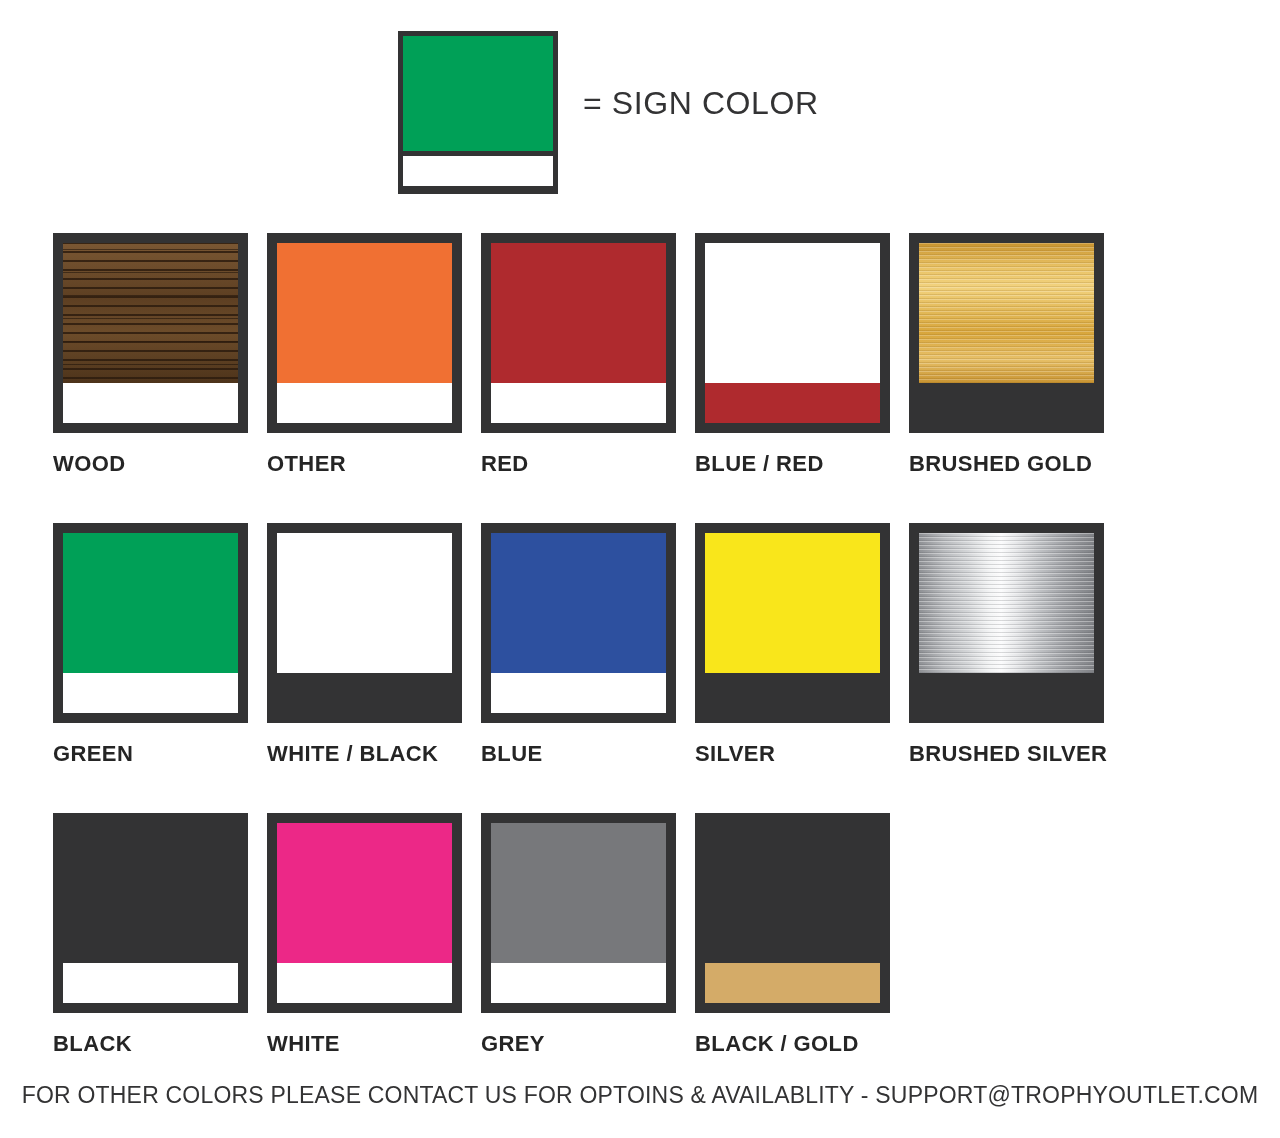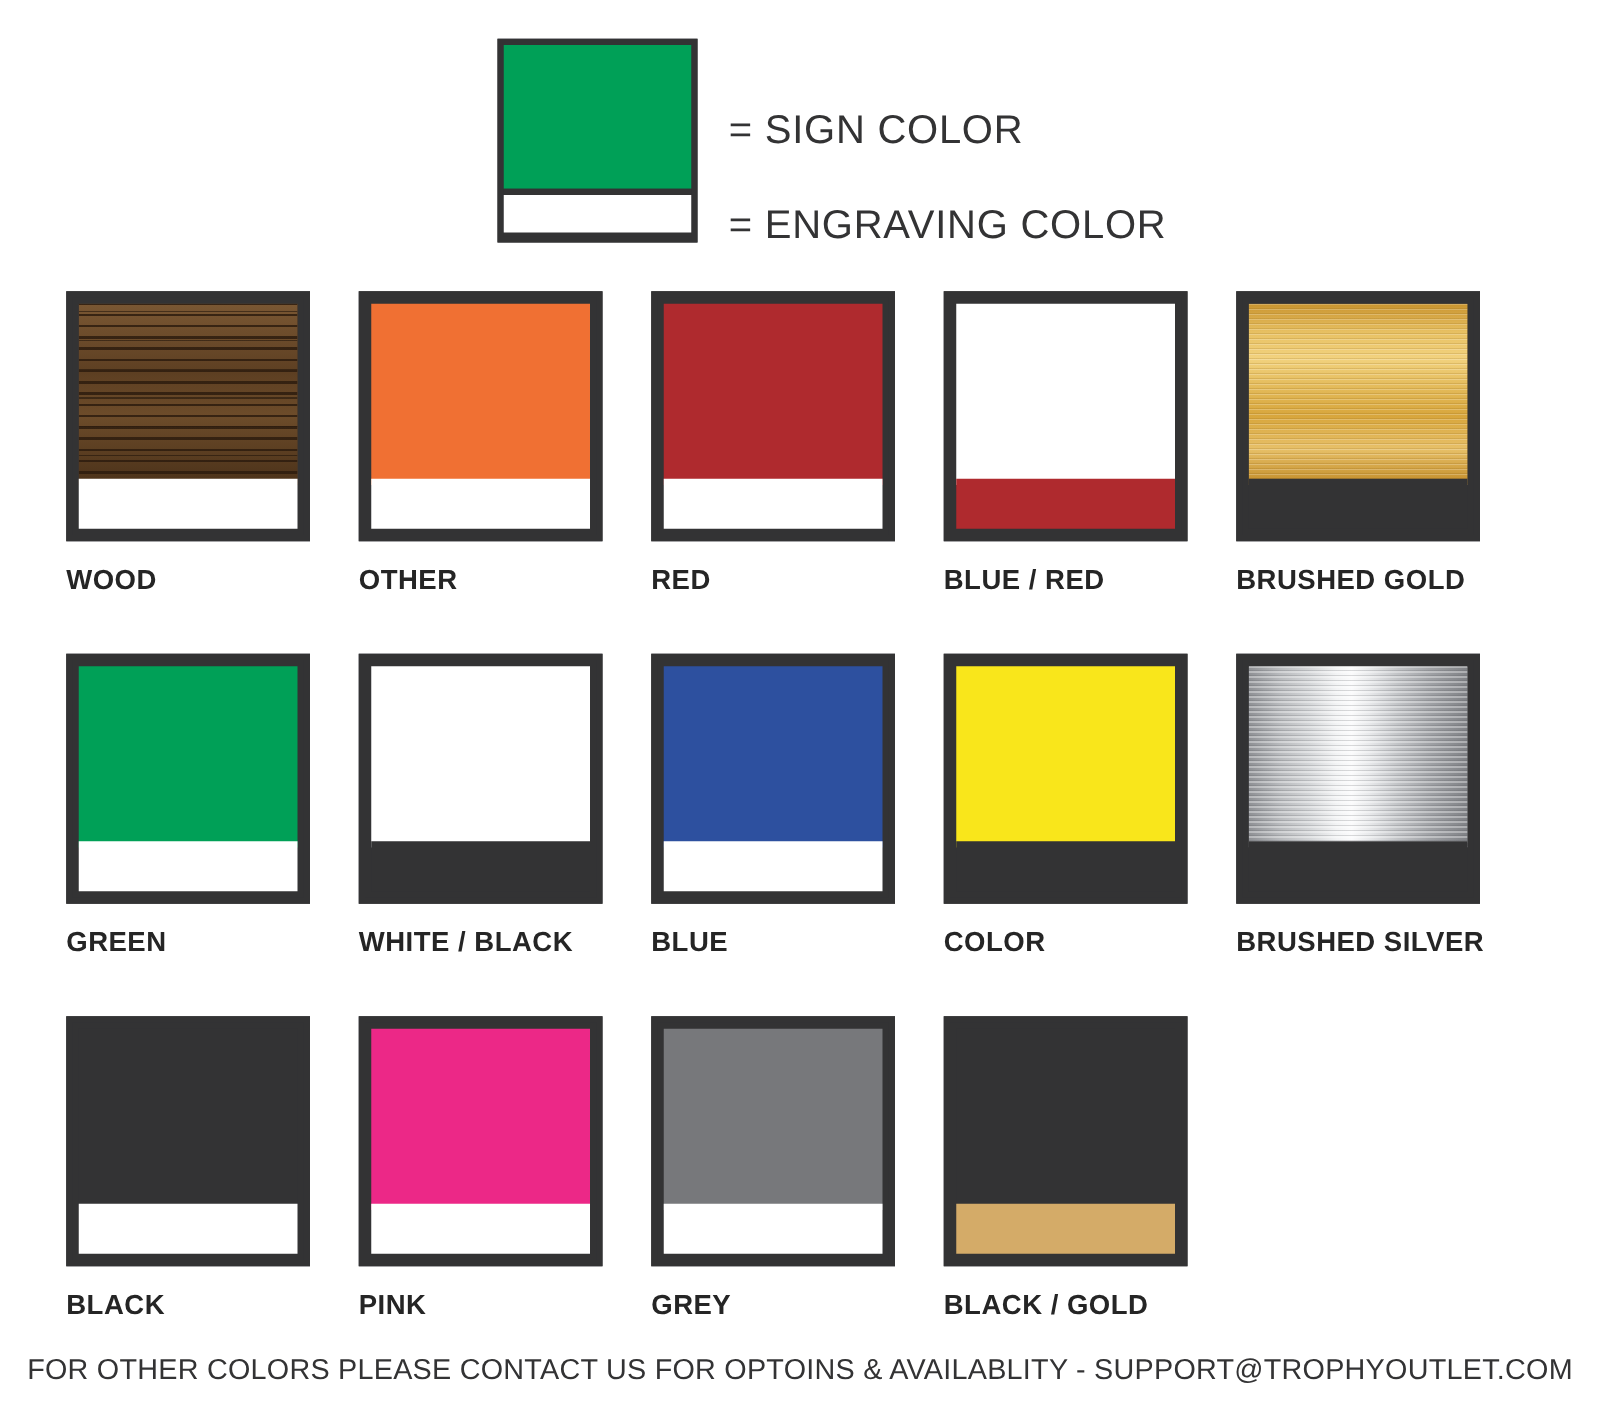--- a/index.html
+++ b/index.html
@@ -67,21 +67,21 @@
     position: absolute;
     left: 53px;
     top: 233px;
     width: 1190px;
   }
   .swatch-row {
     display: flex;
     height: 290px;
   }
   .swatch-cell {
-    width: 234px;
+    width: 214px;
     box-sizing: border-box;
   }
   .swatch-box {
     position: relative;
     width: 195px;
     height: 200px;
     box-sizing: border-box;
     border: 5px solid #333334;
     background: #333334;
     overflow: hidden;
@@ -167,21 +167,20 @@
 </head>
 <body>
 
 <div id="legend">
   <div class="legend-swatch" style="border-color: rgb(51, 51, 52); background: rgb(51, 51, 52);">
     <div class="legend-sign" style="background: rgb(0, 160, 87);"></div>
     <div class="legend-gap" style="background: rgb(51, 51, 52);"></div>
     <div class="legend-engrave" style="background: rgb(255, 255, 255);"></div>
   </div>
   <div class="legend-label sign">= SIGN COLOR</div>
-  <div class="legend-label engrave">= ENGRAVING COLOR</div>
 </div>
 
 <div id="grid">
     <div class="swatch-row">
       <div class="swatch-cell">
         <div class="swatch-box" style="border-color: rgb(51, 51, 52); background: rgb(51, 51, 52);">
           <div class="sign-area">
             <div class="tex-wood"></div>
           </div>
           <div class="engrave-area" style="background: rgb(255, 255, 255);"></div>
@@ -239,21 +238,21 @@
           <div class="sign-area" style="background: rgb(45, 80, 159);"></div>
           <div class="engrave-area" style="background: rgb(255, 255, 255);"></div>
         </div>
         <div class="swatch-label">BLUE</div>
       </div>
       <div class="swatch-cell">
         <div class="swatch-box" style="border-color: rgb(51, 51, 52); background: rgb(51, 51, 52);">
           <div class="sign-area" style="background: rgb(249, 230, 27);"></div>
           <div class="engrave-area" style="background: rgb(51, 51, 52);"></div>
         </div>
-        <div class="swatch-label">COLOR</div>
+        <div class="swatch-label">SILVER</div>
       </div>
       <div class="swatch-cell">
         <div class="swatch-box" style="border-color: rgb(51, 51, 52); background: rgb(51, 51, 52);">
           <div class="sign-area">
             <div class="tex-silver"></div>
           </div>
           <div class="engrave-area" style="background: rgb(51, 51, 52);"></div>
         </div>
         <div class="swatch-label">BRUSHED SILVER</div>
       </div>
@@ -264,21 +263,21 @@
           <div class="sign-area" style="background: rgb(51, 51, 52);"></div>
           <div class="engrave-area" style="background: rgb(255, 255, 255);"></div>
         </div>
         <div class="swatch-label">BLACK</div>
       </div>
       <div class="swatch-cell">
         <div class="swatch-box" style="border-color: rgb(51, 51, 52); background: rgb(51, 51, 52);">
           <div class="sign-area" style="background: rgb(236, 40, 135);"></div>
           <div class="engrave-area" style="background: rgb(255, 255, 255);"></div>
         </div>
-        <div class="swatch-label">PINK</div>
+        <div class="swatch-label">WHITE</div>
       </div>
       <div class="swatch-cell">
         <div class="swatch-box" style="border-color: rgb(51, 51, 52); background: rgb(51, 51, 52);">
           <div class="sign-area" style="background: rgb(119, 120, 123);"></div>
           <div class="engrave-area" style="background: rgb(255, 255, 255);"></div>
         </div>
         <div class="swatch-label">GREY</div>
       </div>
       <div class="swatch-cell">
         <div class="swatch-box" style="border-color: rgb(51, 51, 52); background: rgb(51, 51, 52);">

